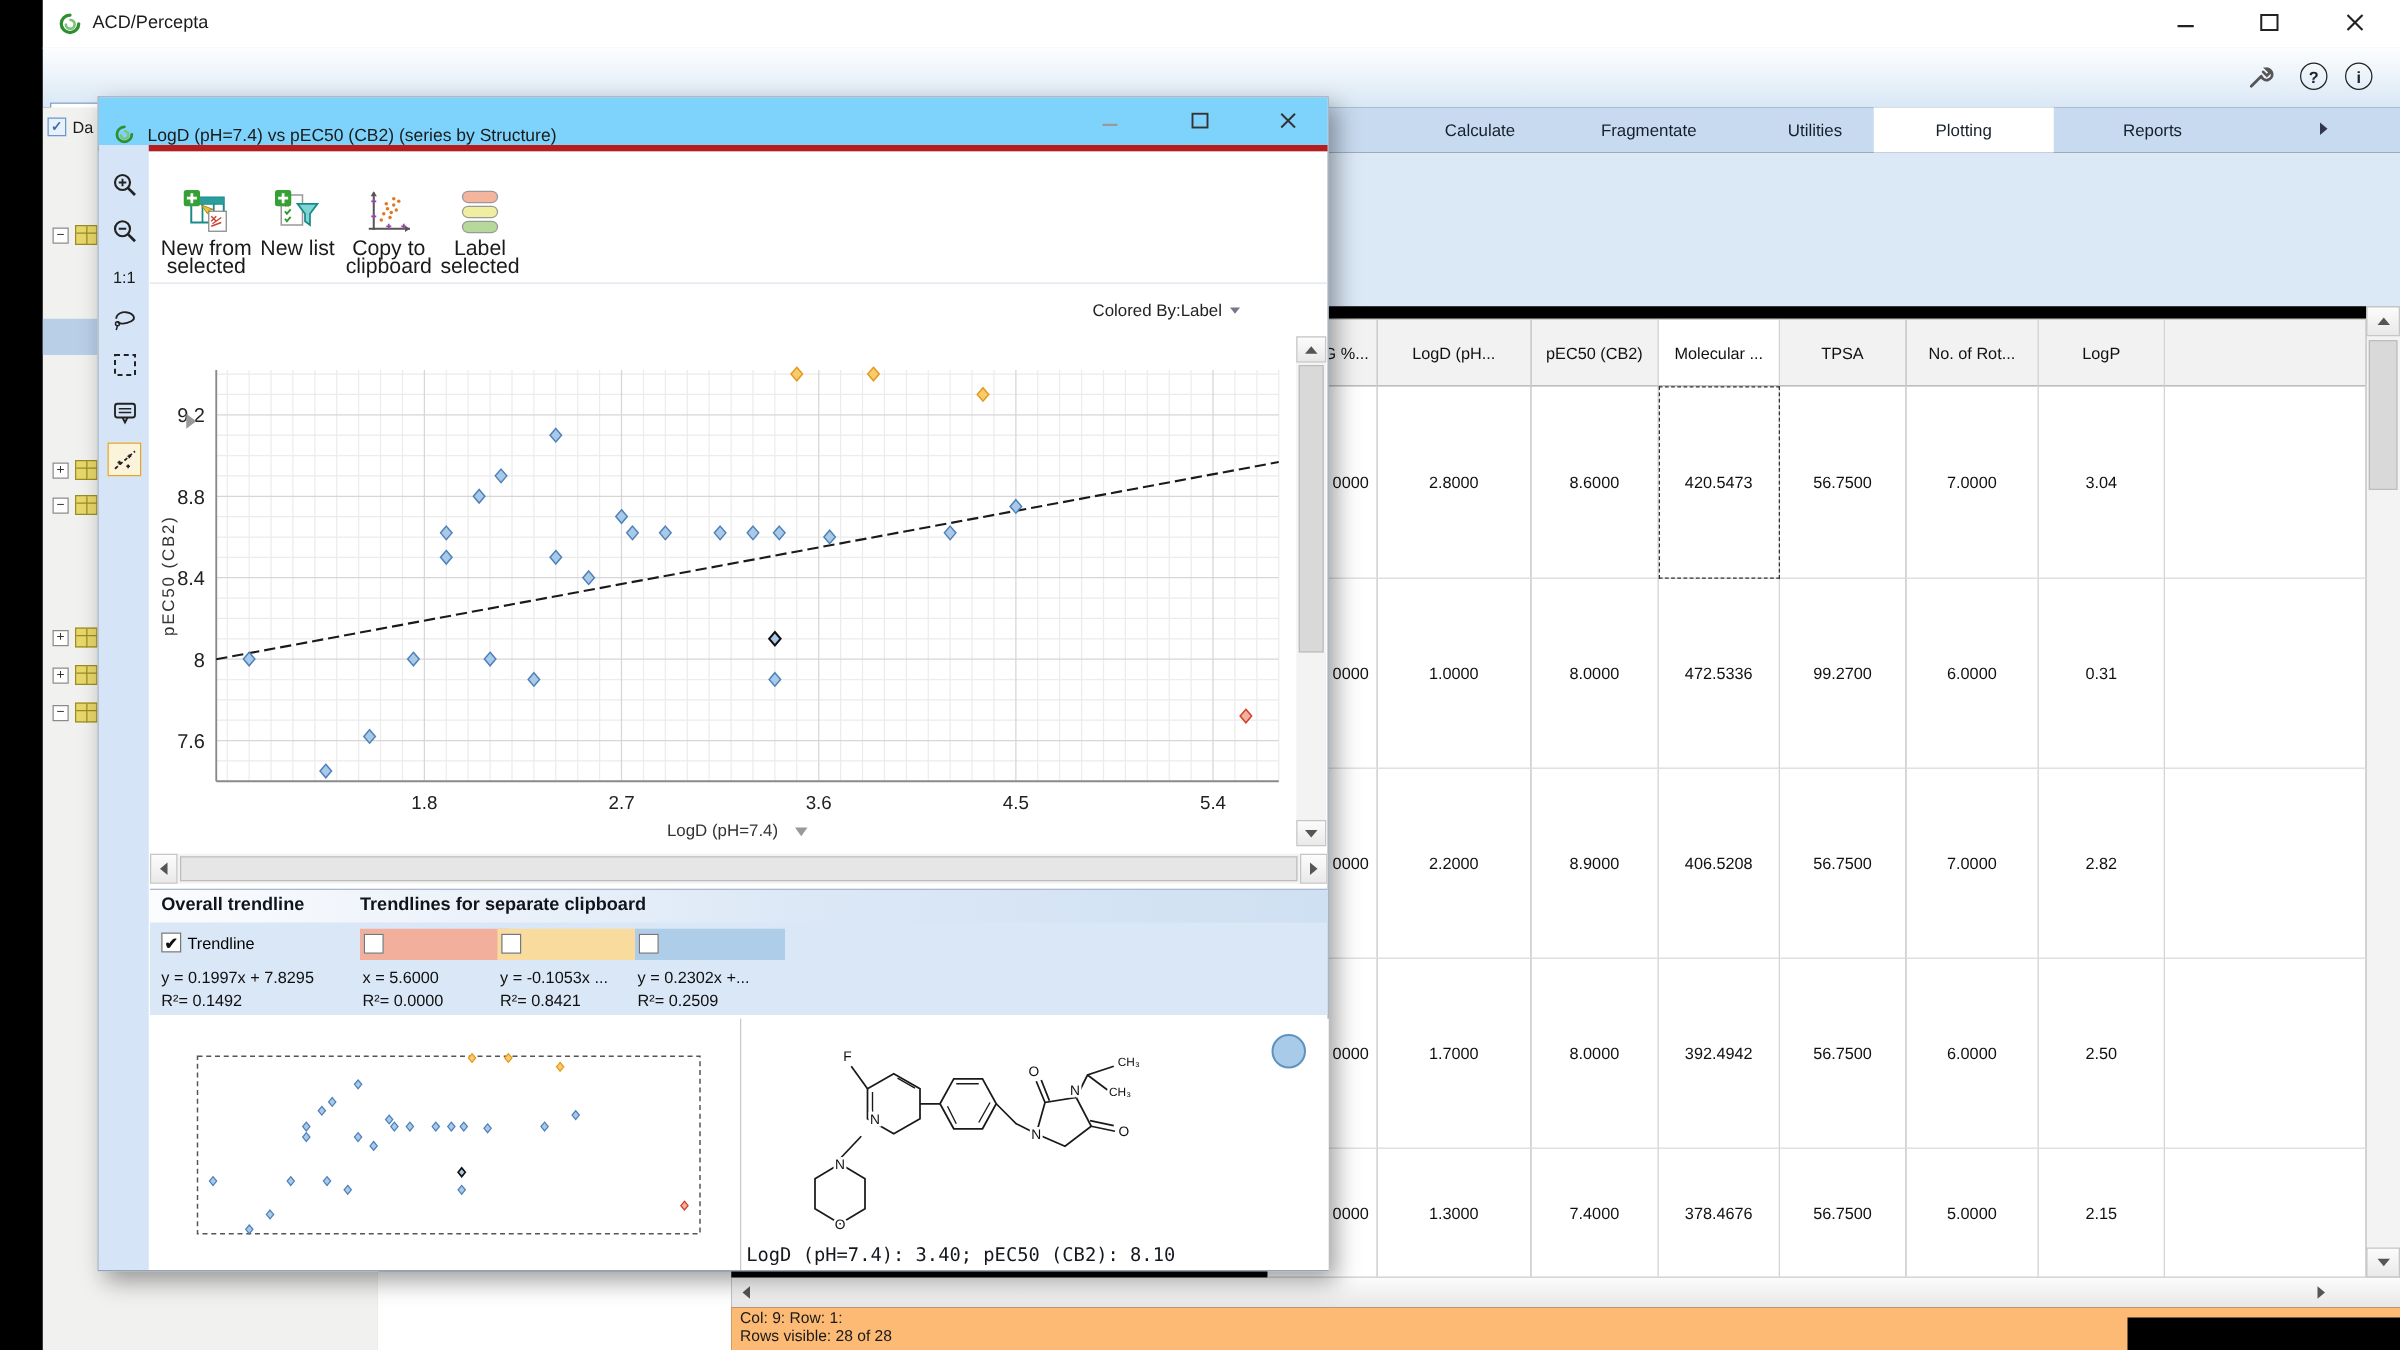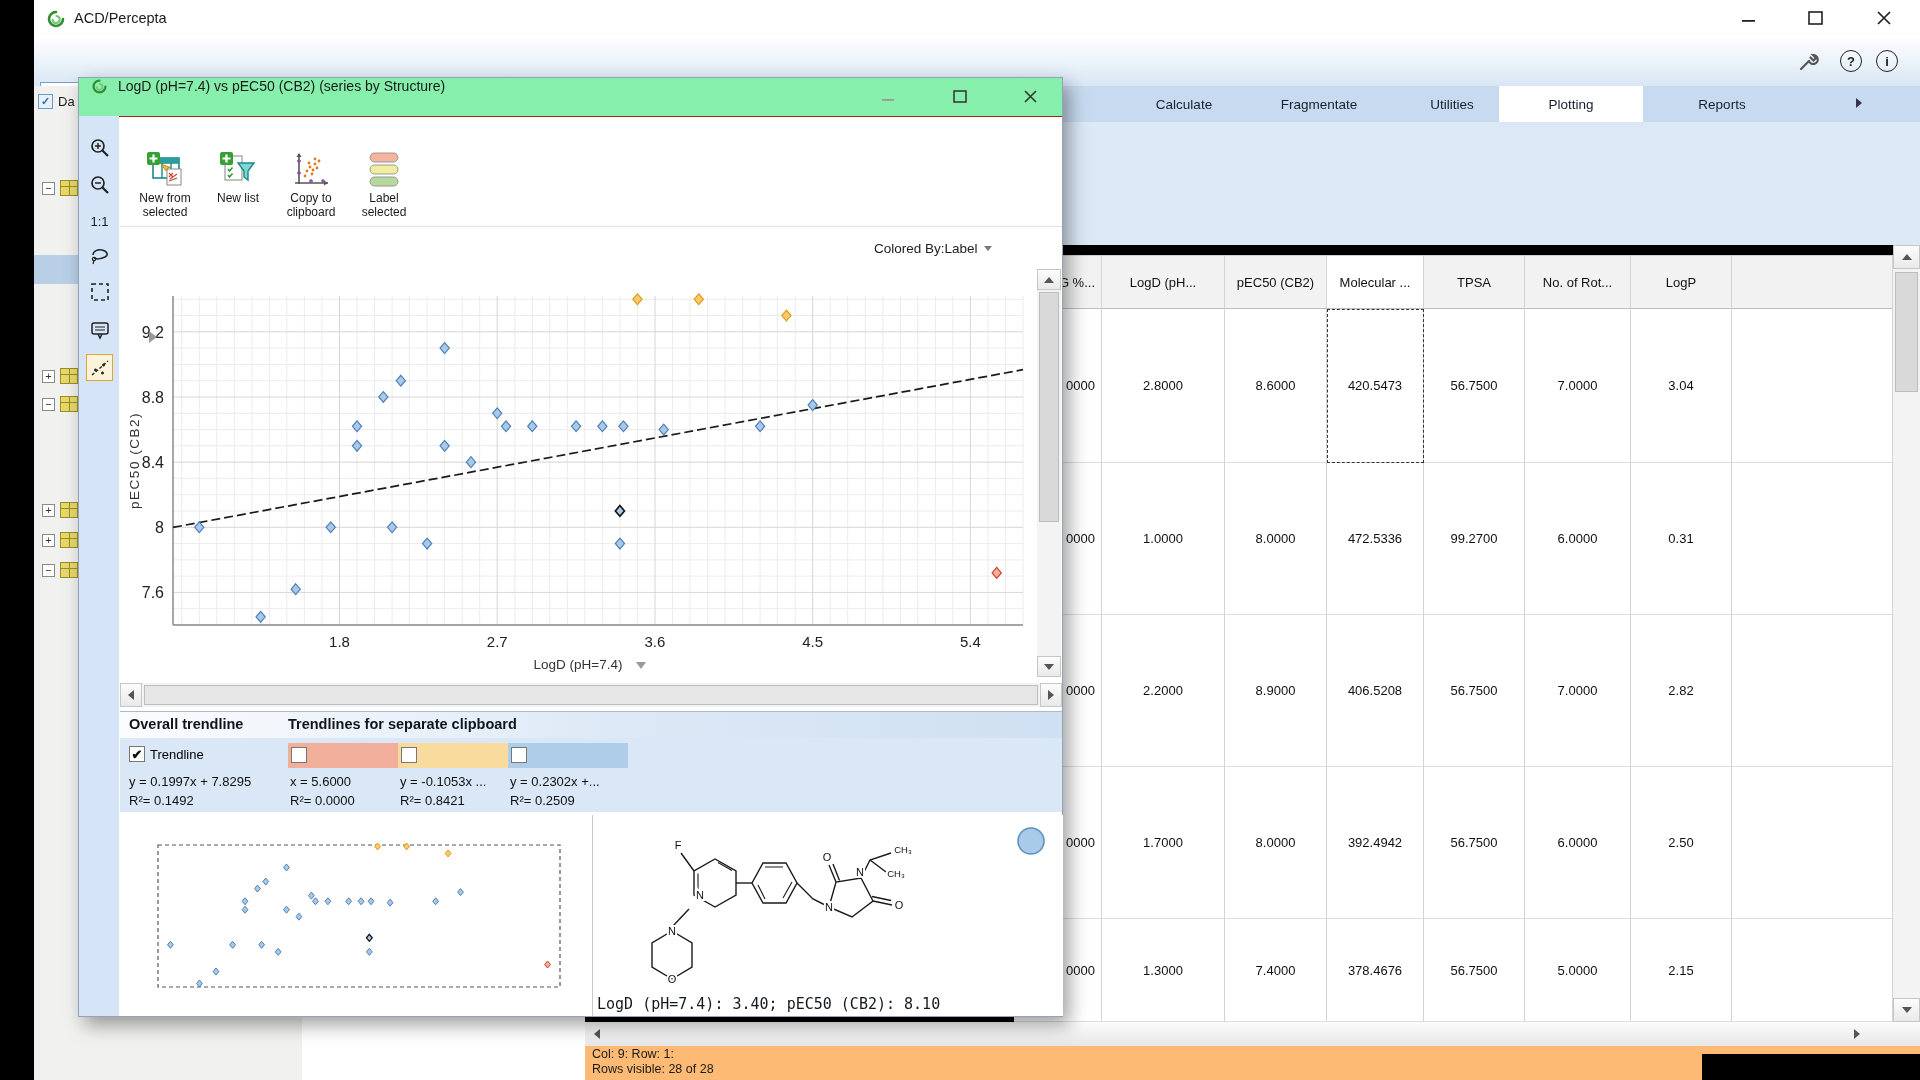--- a/index.html
+++ b/index.html
@@ -32,25 +32,25 @@
 
 .sb-track{background:#f3f3f3}
 .sb-btn{background:linear-gradient(#fcfcfc,#e9e9e9);border:1px solid #c6c6c6;box-sizing:border-box;display:flex;align-items:center;justify-content:center}
 .tri-up{width:0;height:0;border-left:5px solid transparent;border-right:5px solid transparent;border-bottom:6px solid #555}
 .tri-dn{width:0;height:0;border-left:5px solid transparent;border-right:5px solid transparent;border-top:6px solid #555}
 .tri-l{width:0;height:0;border-top:5px solid transparent;border-bottom:5px solid transparent;border-right:6px solid #555}
 .tri-r{width:0;height:0;border-top:5px solid transparent;border-bottom:5px solid transparent;border-left:6px solid #555}
 .thumb{background:#d9d9d9;border:1px solid #bdbdbd;box-sizing:border-box}
 
 #dialog{left:78px;top:77px;width:985px;height:940px;background:#fff;border:1px solid #94a3b6;box-shadow:6px 8px 18px rgba(0,0,0,.38);box-sizing:border-box}
-#dlg-title{left:0;top:0;width:100%;height:38px;background:#86efac;border-bottom:1px solid #b91c1c;display:flex;align-items:flex-start}
+#dlg-title{left:0;top:0;width:100%;height:38px;background:#7dd3fc;border-bottom:5px solid #b91c1c;display:flex;align-items:flex-end}
 #toolstrip{left:0;top:38px;width:40px;height:900px;background:#d5e4f6}
 .tool{left:7px;width:27px;height:27px;display:flex;align-items:center;justify-content:center}
 .tool.sel{background:#fbf3da;border:1px solid #e0a62e;box-sizing:border-box}
-.dlg-btn{top:73px;width:74px;text-align:center;font-size:12px;color:#1a1a1a;line-height:13.5px}
+.dlg-btn{top:73px;width:74px;text-align:center;font-size:17px;color:#1a1a1a;line-height:13.5px}
 .dlg-btn .ic{height:38px;margin-bottom:3px;display:flex;align-items:flex-end;justify-content:center}
 
 #trendpanel{left:41px;top:633px;width:942px;height:100px;background:#d9e7f7;border-top:1px solid #aab9cd}
 .tp-head{position:absolute;top:4px;font-weight:bold;font-size:14.5px;color:#10151c}
 .tp-band{position:absolute;left:0;top:0;width:100%;height:26px;background:linear-gradient(90deg,#fbfcfe 0%,#dcE8f6 55%,#cfe0f2 100%);z-index:0}
 .swatch{position:absolute;top:31px;width:120px;height:25px}
 .cbx{width:16px;height:16px;background:#fff;border:1px solid #777;box-sizing:border-box;display:flex;align-items:center;justify-content:center;font-size:13px;font-weight:bold;color:#111}
 .eq{position:absolute;font-size:13px;color:#101010;white-space:nowrap}
 
 #minimap{left:41px;top:737px;width:472px;height:201px;background:#fff}

